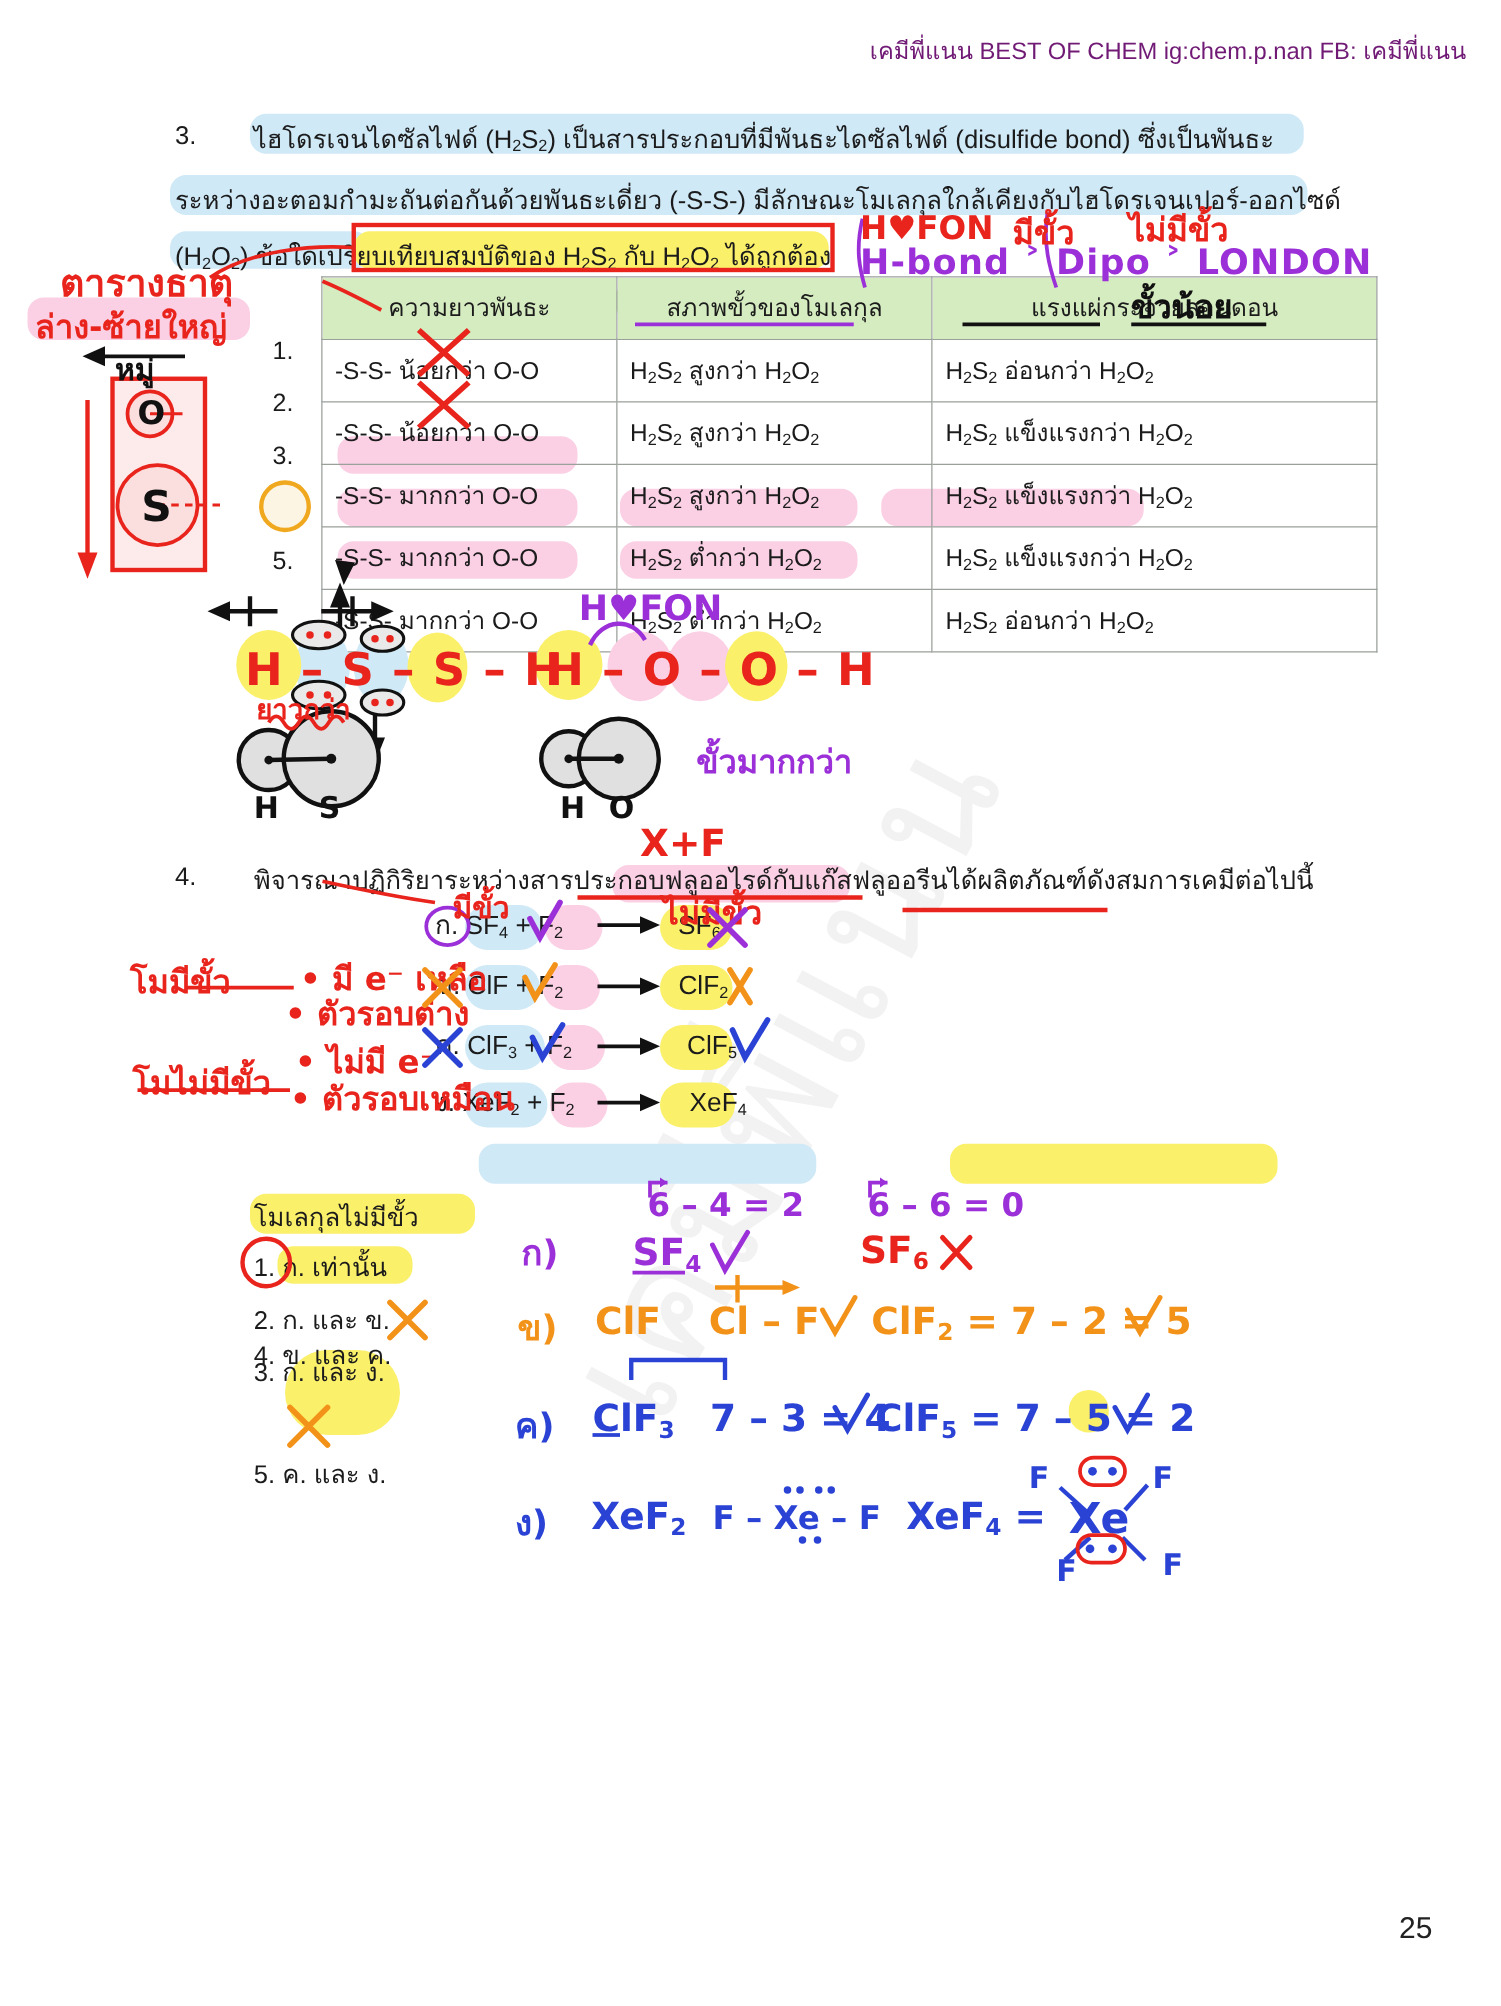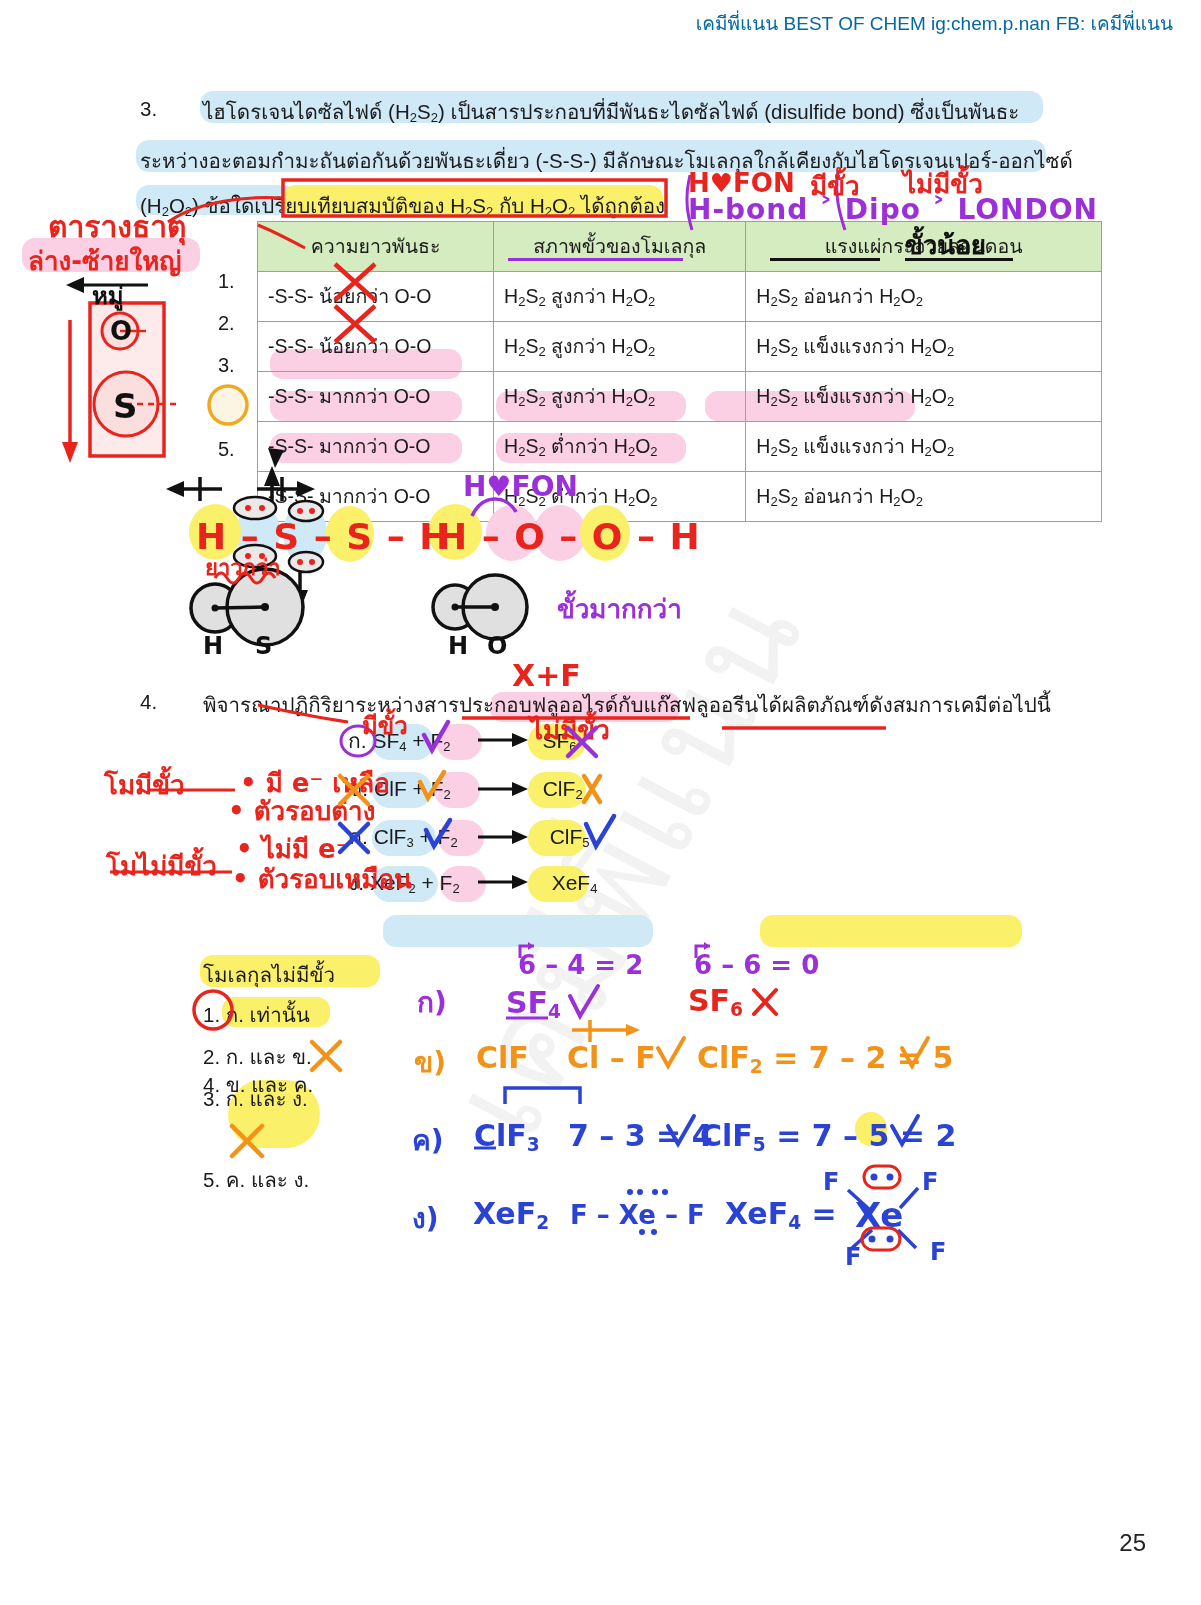--- a/index.html
+++ b/index.html
@@ -18,21 +18,21 @@
     transform:rotate(-62deg);
     white-space:nowrap;letter-spacing:4px;
     pointer-events:none;user-select:none;z-index:0;
   }
 
   
   .ptext{position:absolute;color:#1b1b1b;font-size:20.5px;line-height:1.45;white-space:nowrap;z-index:3;text-align:right;}
   .ptext sub{font-size:13px;vertical-align:-3px;}
   .num{position:absolute;color:#1b1b1b;font-size:20.5px;z-index:3;}
 
-  .hdr{position:absolute;top:8px;right:28px;font-size:19px;color:#0369a1;z-index:3;white-space:nowrap;}
+  .hdr{position:absolute;top:25px;right:28px;font-size:19px;color:#701a75;z-index:3;white-space:nowrap;}
   .pageno{position:absolute;right:55px;bottom:48px;font-size:24px;color:#222;z-index:3;}
 
   
   .hl{position:absolute;border-radius:13px;z-index:1;}
   .hl-blue{background:#cfe9f7;}
   .hl-yellow{background:#fbf06a;}
   .hl-pink{background:#fbcfe4;}
   .hl-green{background:#d5ecc0;}
   .hl-yellowgreen{background:#e3f07a;}
 

